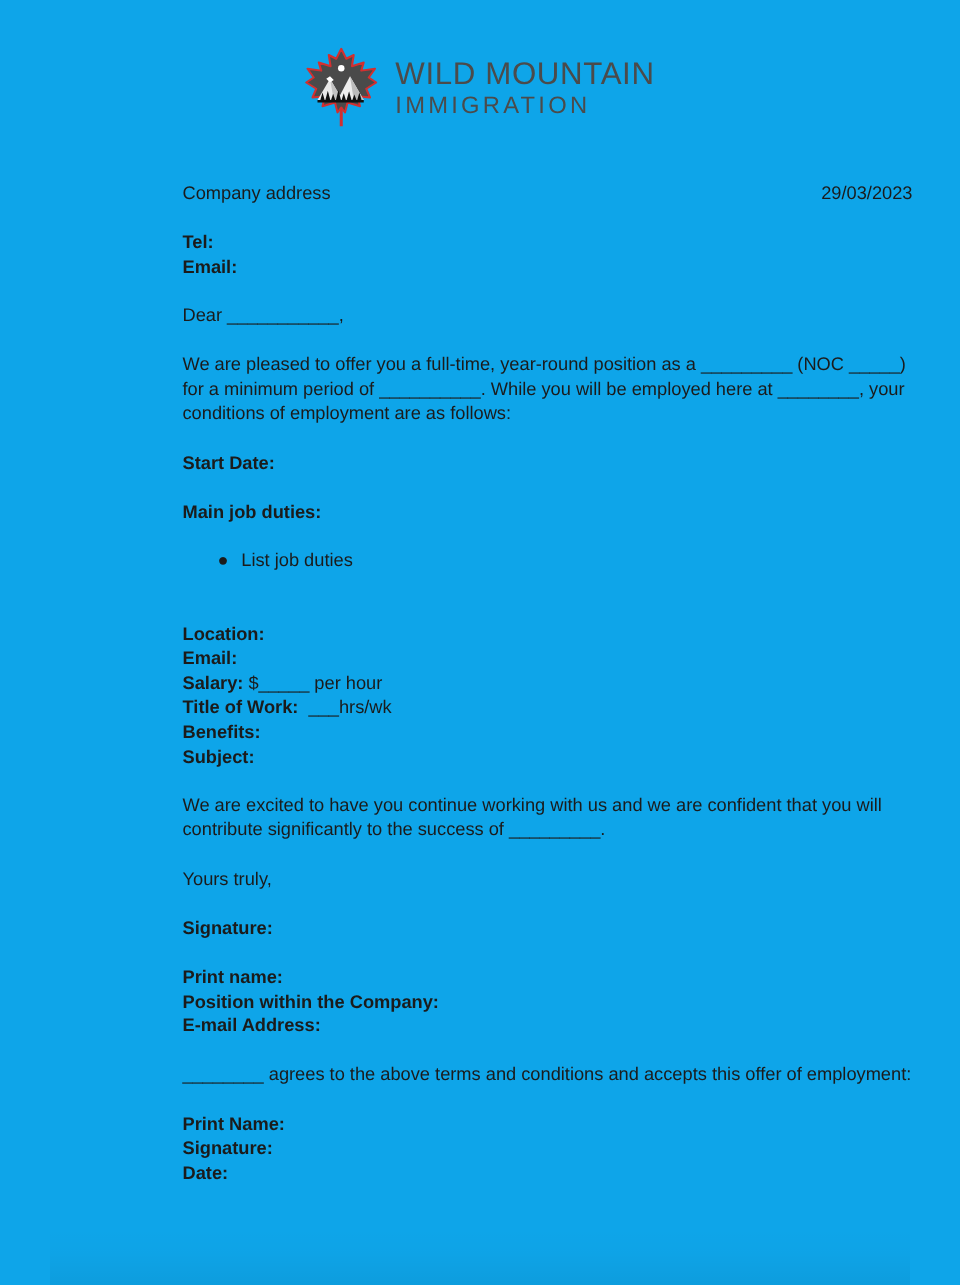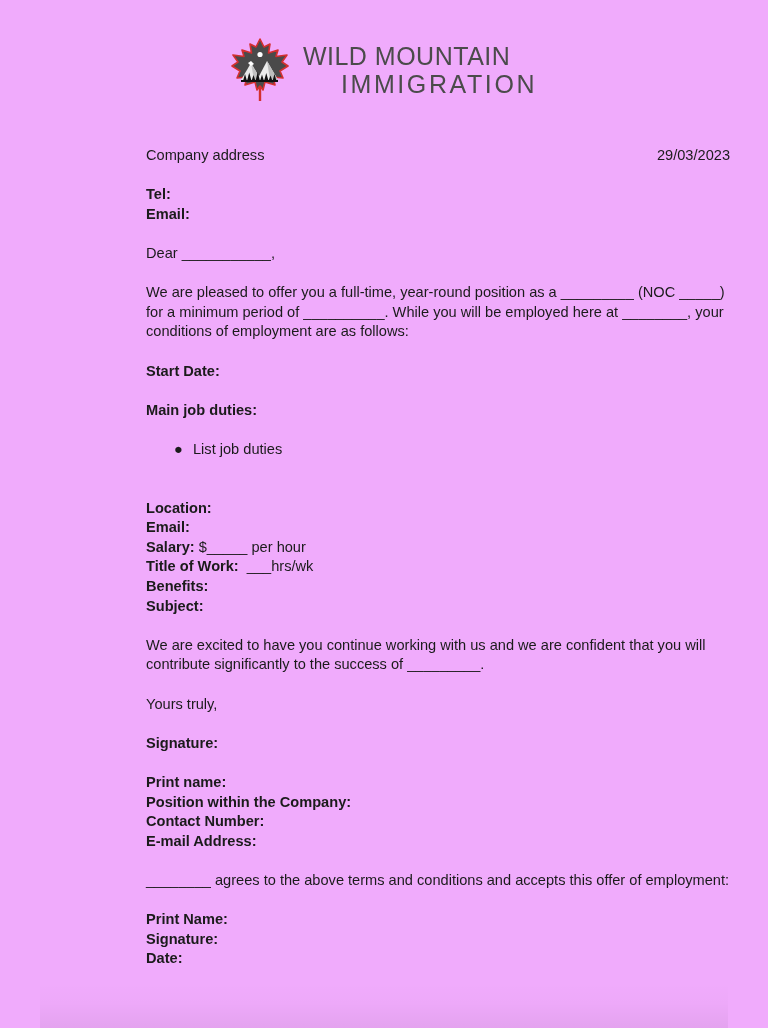--- a/index.html
+++ b/index.html
@@ -5,21 +5,21 @@
   html, body {
     margin: 0;
     padding: 0;
     background: #ffffff;
   }
 
   .page {
     position: relative;
     width: 768px;
     height: 1028px;
-    background: #f0abfc;
+    background: #0ea5e9;
     overflow: hidden;
     font-family: "Liberation Sans", sans-serif;
     color: #1b1b1b;
     box-sizing: border-box;
   }
 
   
   .letterhead {
     position: absolute;
     left: 0;
@@ -52,27 +52,26 @@
 
   .logo-line1 {
     font-size: 25px;
     letter-spacing: 0.5px;
     color: #4b4b4b;
     font-weight: 400;
     white-space: nowrap;
   }
 
   .logo-line2 {
-    font-size: 25px;
+    font-size: 19px;
     letter-spacing: 2.6px;
     color: #4b4b4b;
     font-weight: 300;
     white-space: nowrap;
     margin-top: 3px;
-    margin-left: 38px;
   }
 
   
   .doc-body {
     position: absolute;
     left: 104px;
     top: 146px;
     width: 584px;
     font-size: 14.6px;
     line-height: 19.6px;
@@ -227,21 +226,20 @@
     <p class="blk">Yours truly,</p>
 
     <div class="gap-lg"></div>
 
     <p class="blk b">Signature:</p>
 
     <div class="gap-lg"></div>
 
     <p class="blk b">Print name:</p>
     <p class="blk b">Position within the Company:</p>
-    <p class="blk b">Contact Number:</p>
     <p class="blk b">E-mail Address:</p>
 
     <div class="gap-lg"></div>
 
     <p class="blk">________ agrees to the above terms and conditions and accepts this offer of employment:</p>
 
     <div class="gap-lg"></div>
 
     <p class="blk b">Print Name:</p>
     <p class="blk b">Signature:</p>

